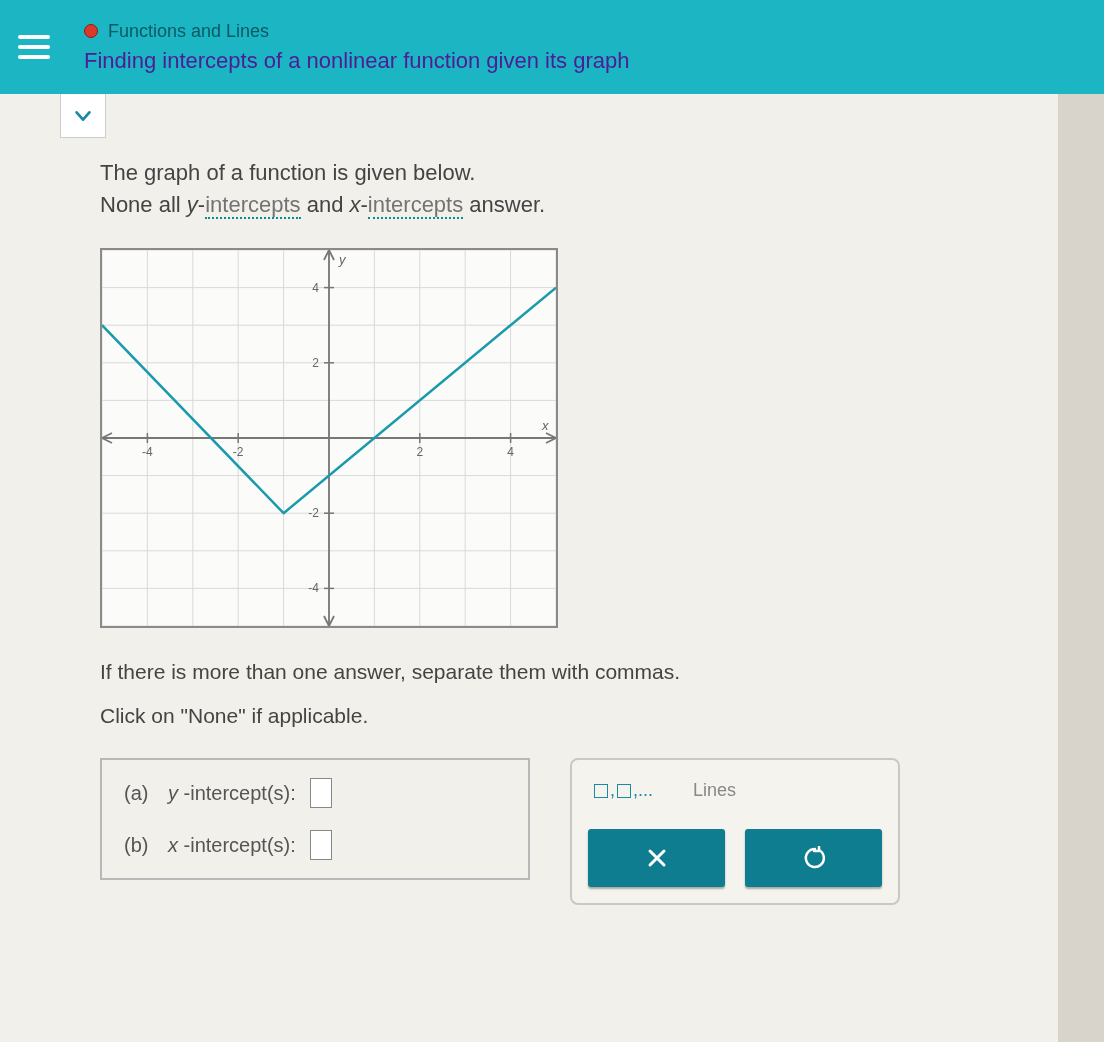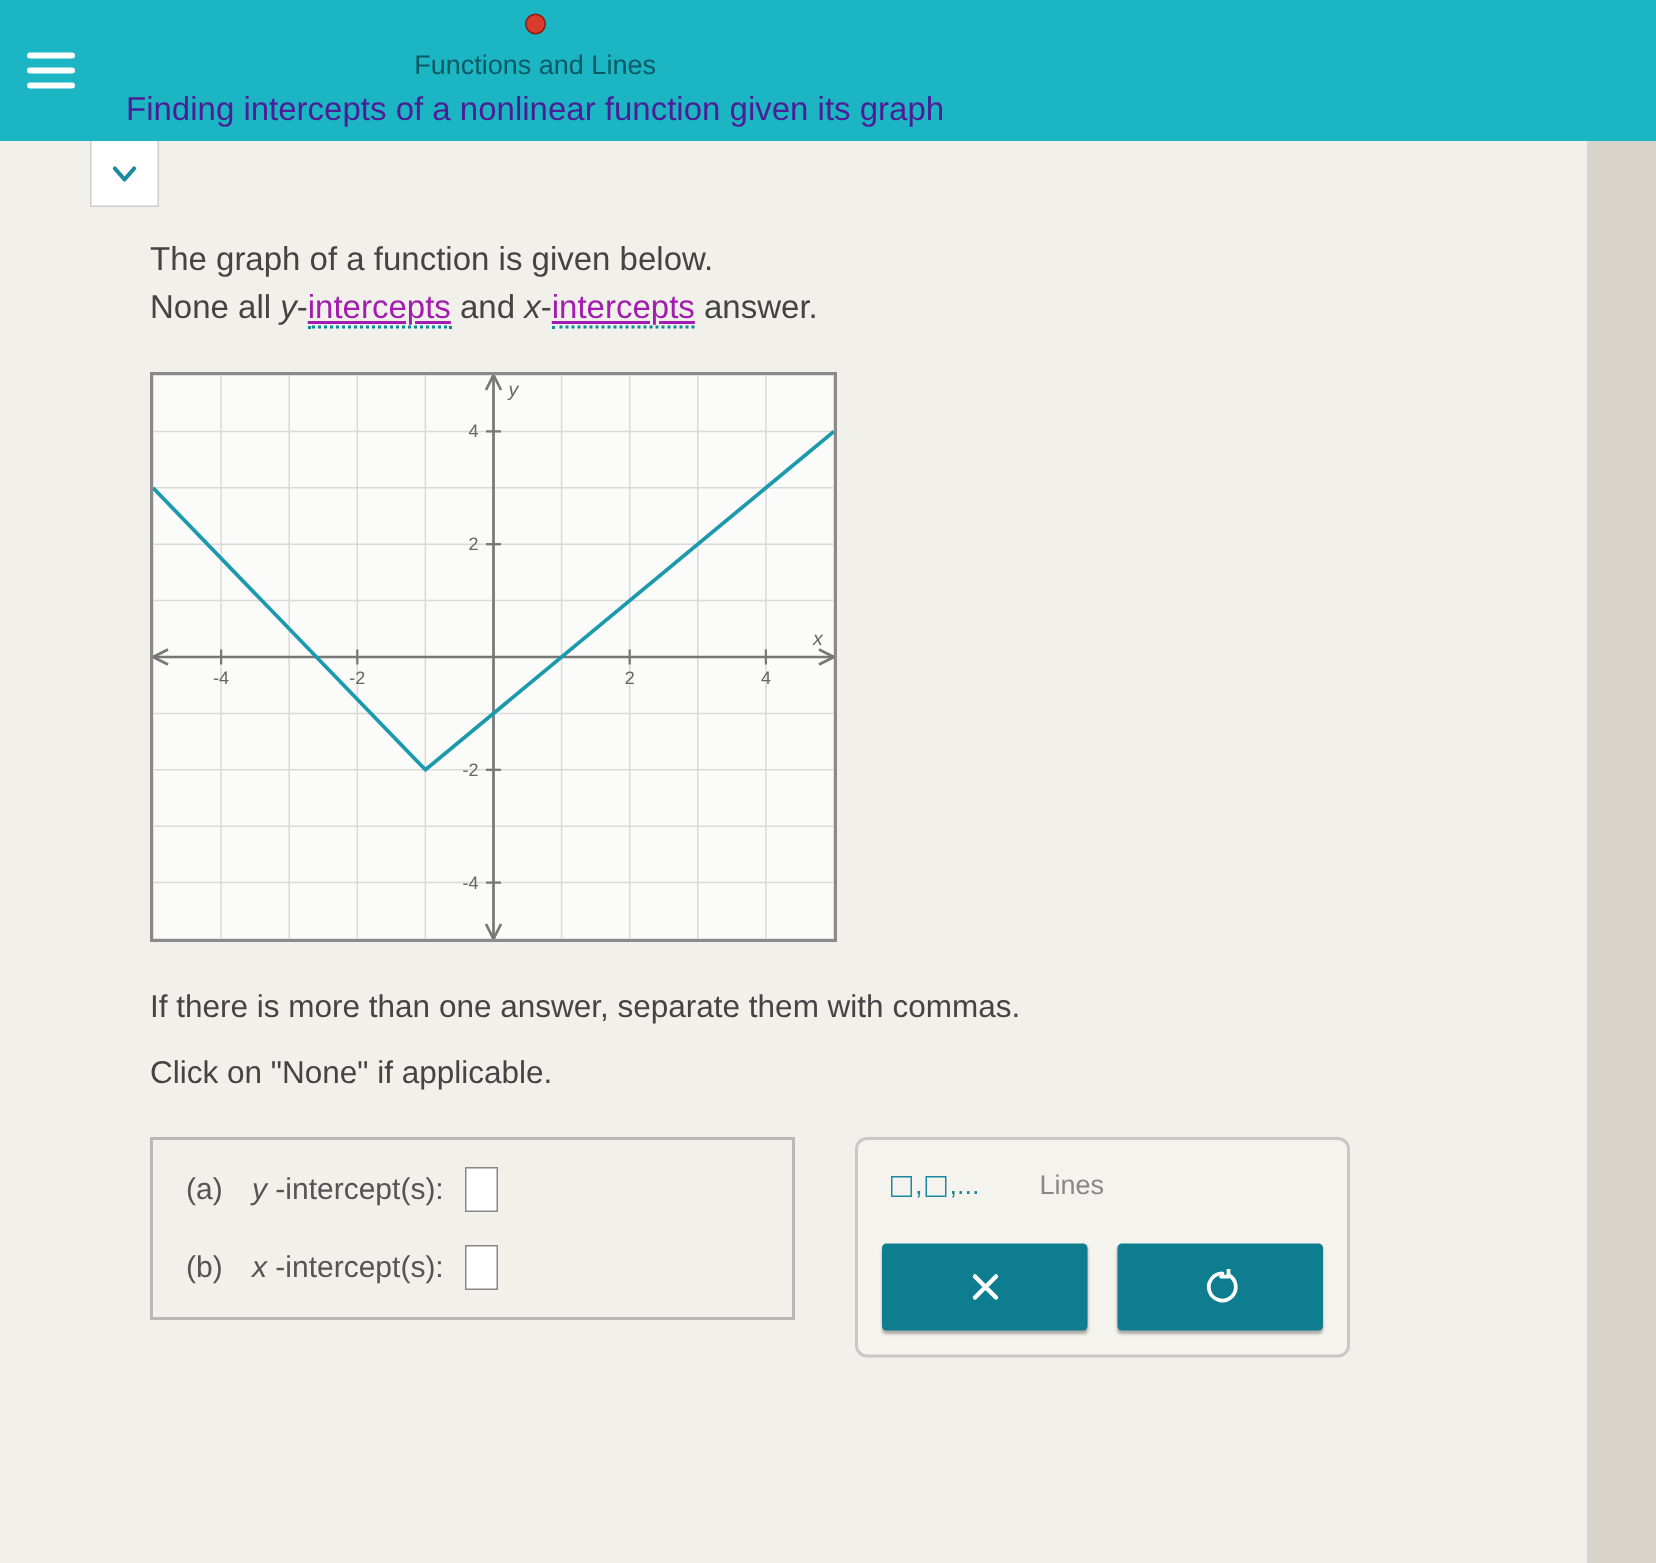--- a/index.html
+++ b/index.html
@@ -23,21 +23,21 @@
   display: flex; flex-direction: column;
   justify-content: center; gap: 6px;
   cursor: pointer;
 }
 .hamburger span {
   height: 4px; background: #fff; border-radius: 2px; width: 32px;
 }
 .header-text { margin-left: 24px; }
 .category {
   display: flex; align-items: center; gap: 10px;
-  font-size: 18px; color: #0a5a63; font-weight: 500; flex-direction: column;
+  font-size: 18px; color: #0a5a63; font-weight: 500;
 }
 .red-dot { width: 14px; height: 14px; background: #d93a2b; border-radius: 50%; border:1px solid #8a1e13;}
 .title { font-size: 22px; color: #4c1d95; margin-top: 6px; font-weight: 400;}
 .content-wrap {
   background: #f2f0ea;
   margin: 0;
   padding: 0 0 40px 0;
   min-height: 948px;
   width: 1058px;
 }
@@ -45,21 +45,21 @@
   background:#fff;
   width: 46px; height: 44px;
   margin-left: 60px;
   display:flex; align-items:center; justify-content:center;
   border-left:1px solid #ccc; border-right:1px solid #ccc; border-bottom:1px solid #ccc;
   cursor:pointer;
 }
 .content { padding: 22px 4px 0 100px; color:#4a4a4a; }
 .instr1 { font-size: 22px; color:#444; }
 .instr2 { font-size: 22px; color:#444; margin-top:6px; }
-.link-term { color:#a21caf; border-bottom: 2px dotted #0a8a96; cursor:pointer;text-decoration:underline; }
+.link-term { color:#737373; border-bottom: 2px dotted #0a8a96; cursor:pointer; }
 .italic { font-style: italic; }
 .graph-box {
   margin-top: 30px;
   width: 458px; height: 380px;
   border: 2px solid #8a8a8a;
   background:#fbfbf9;
   position:relative;
 }
 .instr3 { font-size:21px; margin-top:32px; color:#444;}
 .instr4 { font-size:21px; margin-top:20px; color:#444;}

